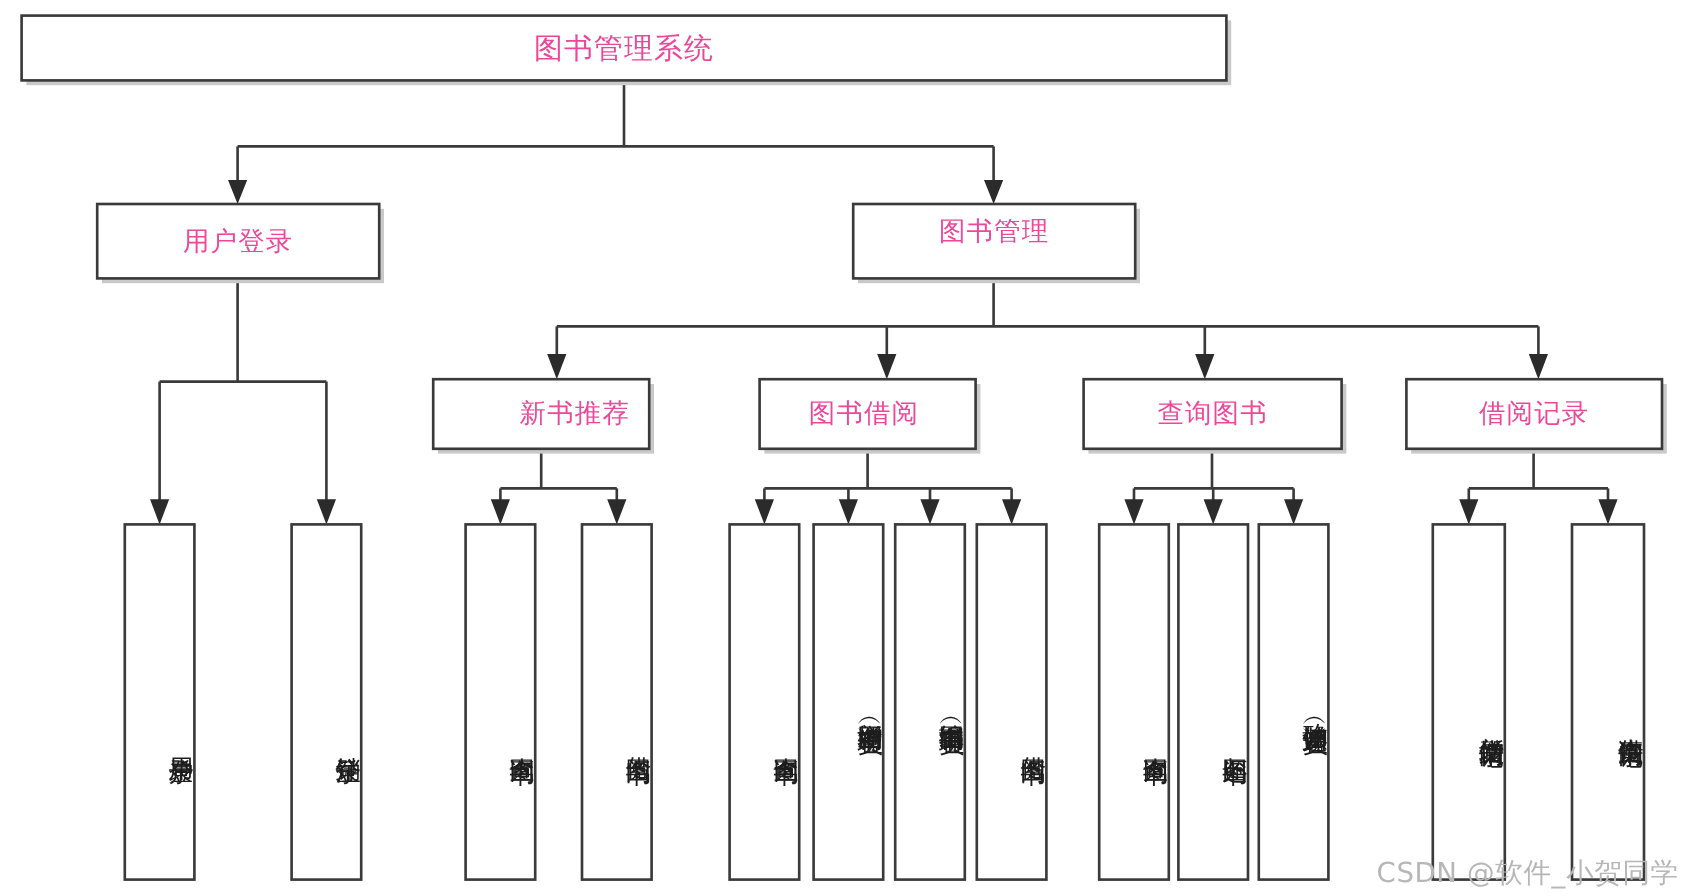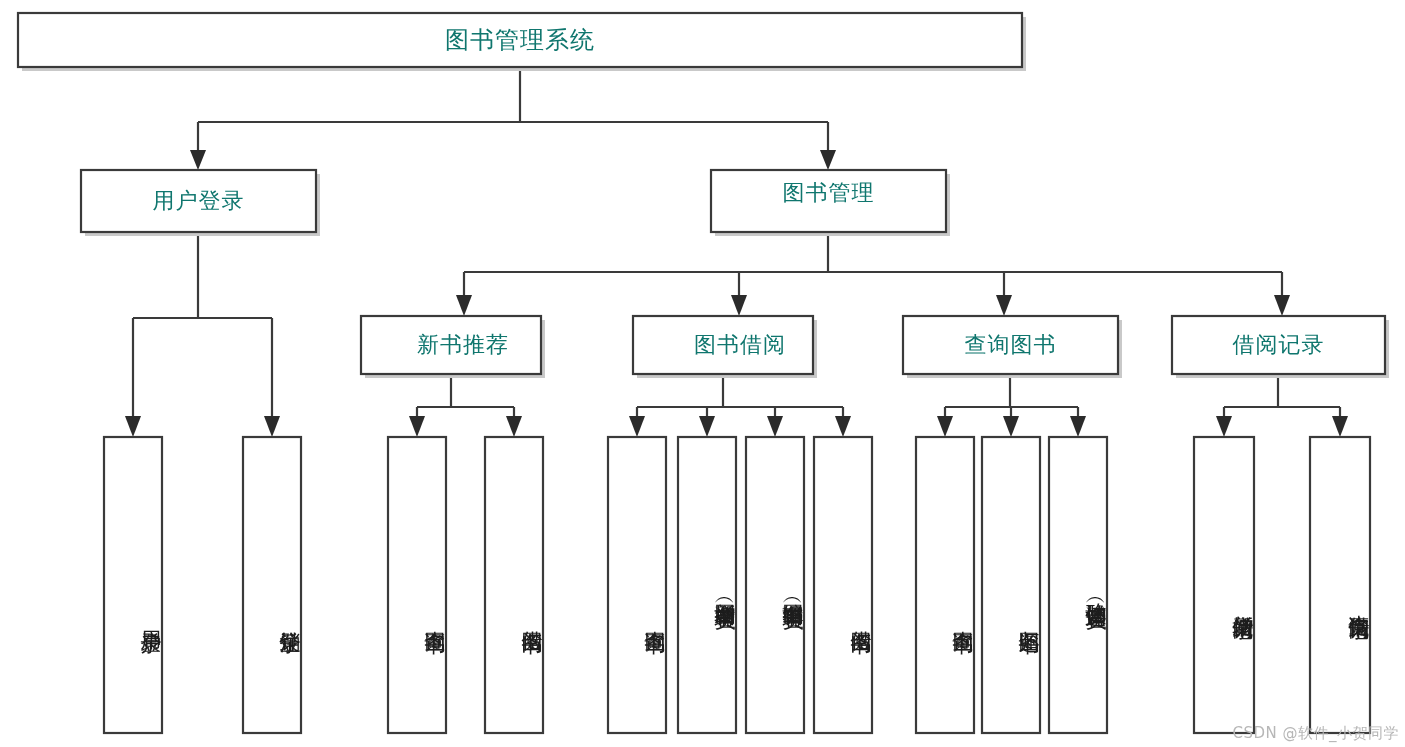--- a/index.html
+++ b/index.html
@@ -22,21 +22,21 @@
     stroke-width:2.2;
     fill:none;
     stroke-linecap:butt;
   }
   .arrow-head{fill:#2b2b2b;}
   .watermark{
     position:absolute;
     right:6px;
     bottom:4px;
     color:#b7b7b7;
-    font-size:15px;
+    font-size:23px;
     font-family:"DejaVu Sans","Liberation Sans",sans-serif;
     letter-spacing:0.5px;
     white-space:nowrap;
     pointer-events:none;
   }
   .vlabel{
     position:absolute;
     writing-mode:vertical-rl;
     text-orientation:upright;
     color:#1d1d1d;
@@ -46,21 +46,21 @@
     text-align:center;
     display:flex;
     align-items:flex-start;
     justify-content:center;
     letter-spacing:1px;
     white-space:nowrap;
     pointer-events:none;
   }
   .hlabel{
     position:absolute;
-    color:#0f766e;
+    color:#ec4899;
     font-size:22px;
     font-family:"DejaVu Sans","Liberation Sans",sans-serif;
     display:flex;
     align-items:center;
     justify-content:center;
     letter-spacing:1px;
     white-space:nowrap;
     pointer-events:none;
   }
 </style>
@@ -171,23 +171,23 @@
       <rect class="node-box" x="1310" y="437" width="60" height="296"></rect>
     </g>
   </svg>
 
   <div class="hlabel" style="left:18px;top:13px;width:1004px;height:54px;font-size:24px;">图书管理系统</div>
 
   <div class="hlabel" style="left:81px;top:170px;width:235px;height:62px;">用户登录</div>
 
   <div class="hlabel" style="left:711px;top:170px;width:235px;height:46px;">图书管理</div>
 
-  <div class="hlabel" style="left:361px;top:316px;width:204px;height:58px;text-align:center;">新书推荐</div>
-
-  <div class="hlabel" style="left:650px;top:316px;width:180px;height:58px;">图书借阅</div>
+  <div class="hlabel" style="left:377px;top:316px;width:204px;height:58px;text-align:center;">新书推荐</div>
+
+  <div class="hlabel" style="left:630px;top:316px;width:180px;height:58px;">图书借阅</div>
 
   <div class="hlabel" style="left:903px;top:316px;width:215px;height:58px;">查询图书</div>
 
   <div class="hlabel" style="left:1172px;top:316px;width:213px;height:58px;text-align:right;">借阅记录</div>
 
   <div class="vlabel" style="left:104px;top:437px;width:58px;height:296px;padding-top:62px;box-sizing:border-box;">用户登录</div>
 
   <div class="vlabel" style="left:243px;top:437px;width:58px;height:296px;padding-top:62px;box-sizing:border-box;">注销登录</div>
 
   <div class="vlabel" style="left:388px;top:437px;width:58px;height:296px;padding-top:62px;box-sizing:border-box;">查询图书</div>

